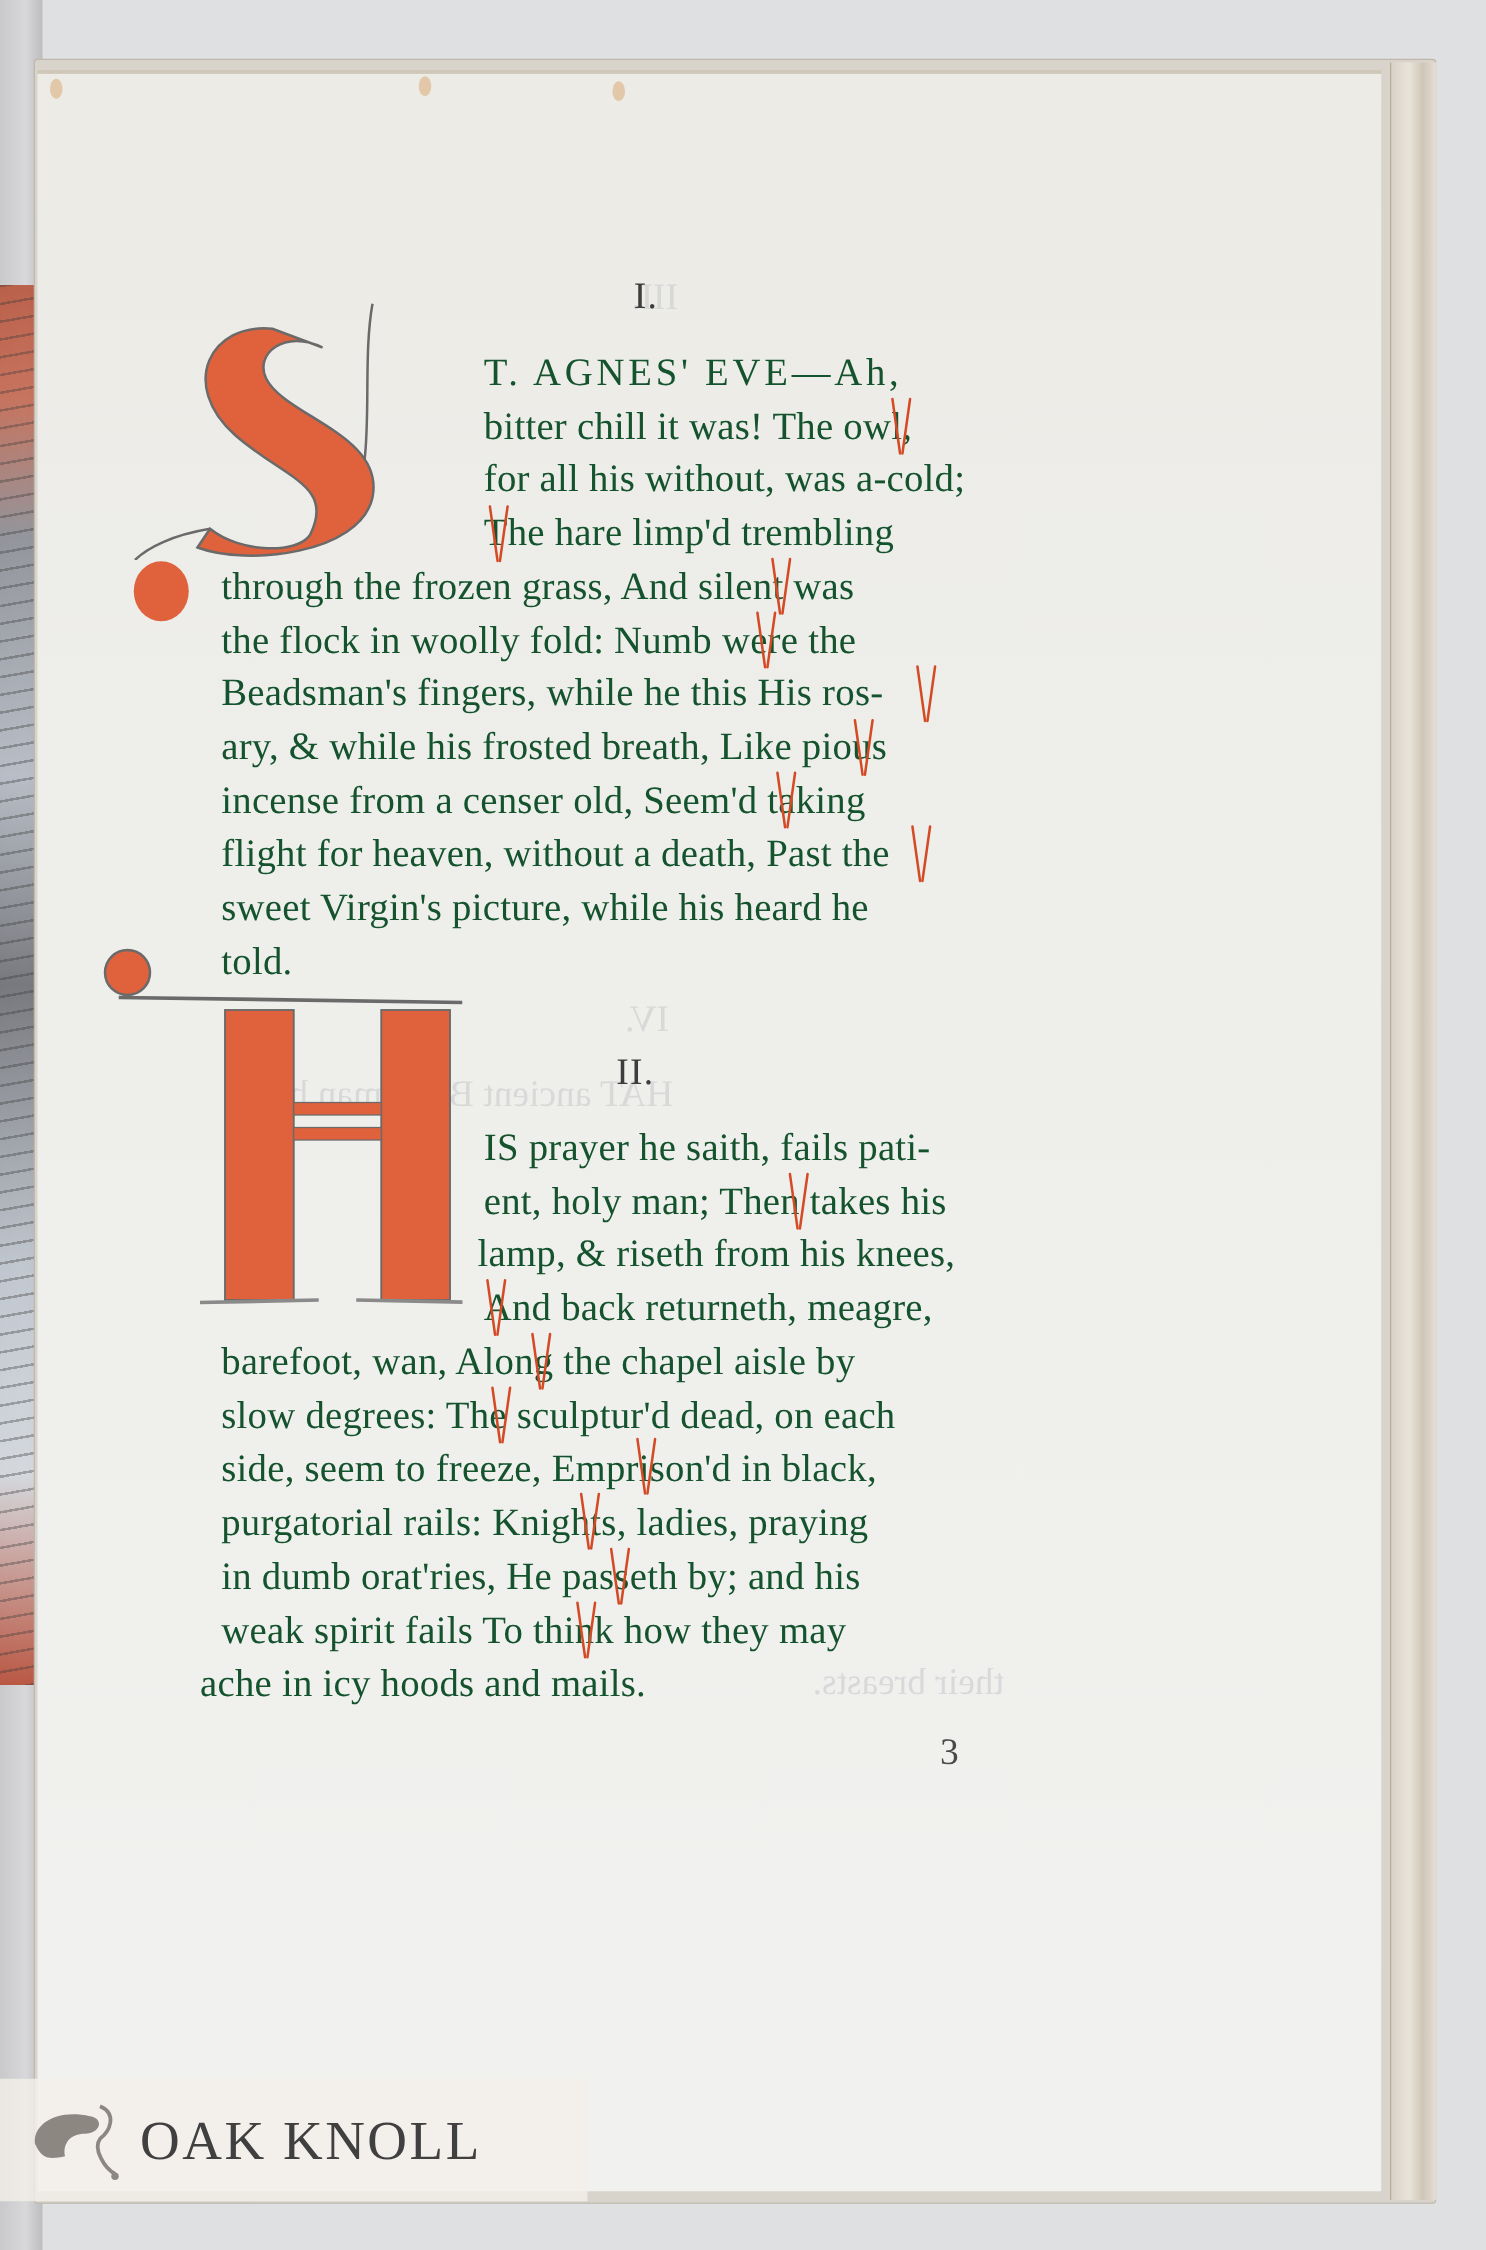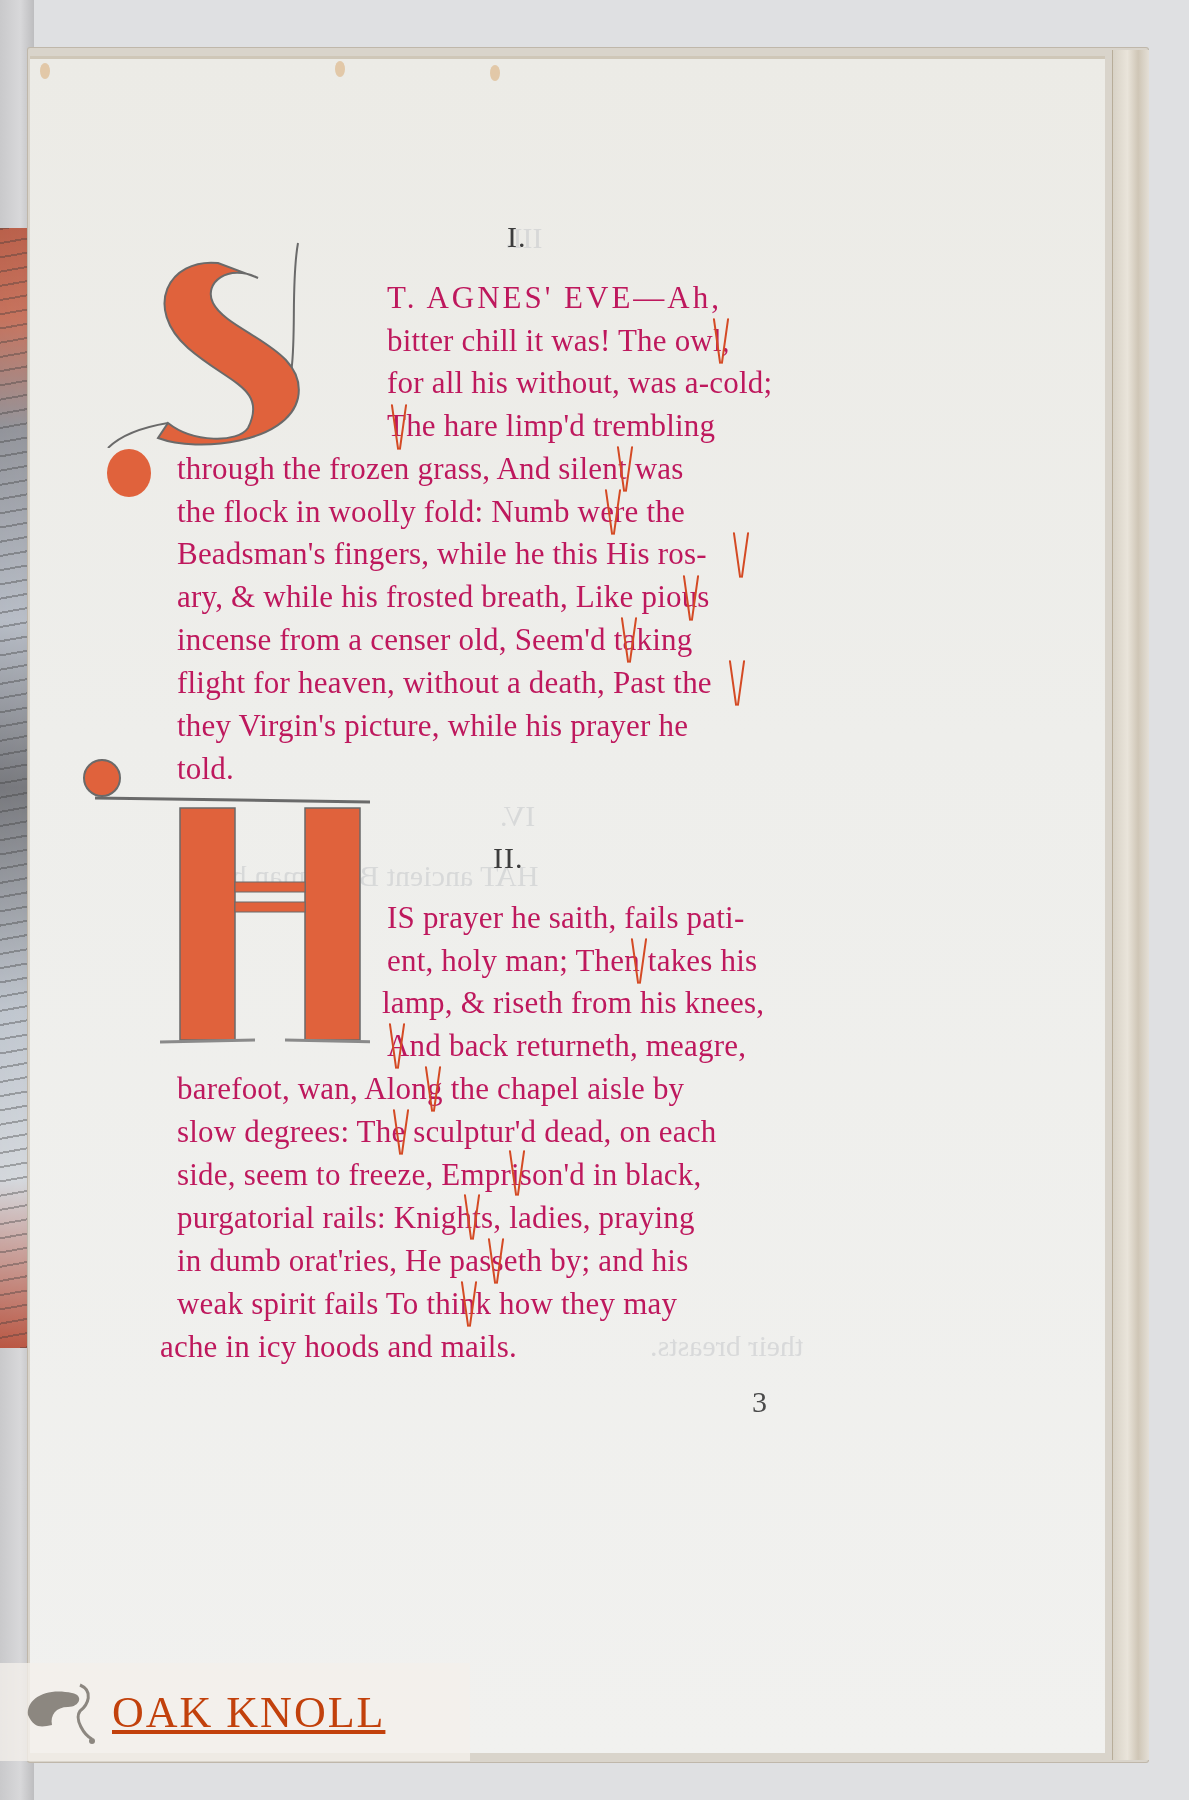--- a/index.html
+++ b/index.html
@@ -37,21 +37,21 @@
     border-top:3px solid #cfc7b8;
   }
   .showthrough {
     position:absolute; color:#c6c8cb; font-size:30px; opacity:.55; transform:scaleX(-1);
     white-space:nowrap;
   }
   .roman {
     position:absolute; font-size:30px; color:#3d3d3d; letter-spacing:1px;
   }
   .line {
-    position:absolute; font-size:31px; color:#be185d; white-space:nowrap;
+    position:absolute; font-size:31px; color:#14532d; white-space:nowrap;
     letter-spacing:.2px;
     text-align:right;
   }
   .first-line { letter-spacing:3px; }
   .mark {
     position:absolute; width:18px; height:46px;
   }
   .mark::before, .mark::after {
     content:""; position:absolute; top:0; width:2px; height:46px; background:#d44a24; border-radius:2px;
   }
@@ -62,23 +62,22 @@
   }
   .drop-s { position:absolute; left:98px; top:238px; width:250px; height:210px; }
   .drop-h { position:absolute; left:70px; top:740px; width:300px; height:330px; }
   .watermark {
     position:absolute; left:0; top:1663px; width:470px; height:98px;
     background:rgba(243,240,234,.78);
     display:flex; align-items:center;
   }
   .wm-logo { width:80px; height:70px; margin-left:22px; }
   .wm-text {
-    font-size:44px; color:#c2410c; letter-spacing:2px; margin-left:10px;
+    font-size:44px; color:#404040; letter-spacing:2px; margin-left:10px;
     font-family:"Liberation Serif", serif;
-    text-decoration:underline;
   }
   .stain { position:absolute; width:10px; height:16px; background:#d7a56a; opacity:.5; border-radius:50%; }
 </style>
 </head>
 <body>
 
 <div class="left-page"></div>
 <div class="left-illustration"></div>
 <div class="cover-board"></div>
 <div class="spine-edge"></div>
@@ -109,21 +108,21 @@
 <div class="line first-line" style="left:387px;top:280px">T. AGNES' EVE—Ah,</div>
 <div class="line" style="left:387px;top:323px">bitter chill it was! The owl,</div>
 <div class="line" style="left:387px;top:365px">for all his without, was a-cold;</div>
 <div class="line" style="left:387px;top:408px">The hare limp'd trembling</div>
 <div class="line" style="left:177px;top:451px">through the frozen grass, And silent was</div>
 <div class="line" style="left:177px;top:494px">the flock in woolly fold: Numb were the</div>
 <div class="line" style="left:177px;top:536px">Beadsman's fingers, while he this His ros-</div>
 <div class="line" style="left:177px;top:579px">ary, &amp; while his frosted breath, Like pious</div>
 <div class="line" style="left:177px;top:622px">incense from a censer old, Seem'd taking</div>
 <div class="line" style="left:177px;top:665px">flight for heaven, without a death, Past the</div>
-<div class="line" style="left:177px;top:708px">they Virgin's picture, while his prayer he</div>
+<div class="line" style="left:177px;top:708px">sweet Virgin's picture, while his heard he</div>
 <div class="line" style="left:177px;top:751px">told.</div>
 
 <span class="mark" style="left:712px;top:318px"></span>
 <span class="mark" style="left:390px;top:404px"></span>
 <span class="mark" style="left:616px;top:446px"></span>
 <span class="mark" style="left:604px;top:489px"></span>
 <span class="mark" style="left:732px;top:532px"></span>
 <span class="mark" style="left:682px;top:575px"></span>
 <span class="mark" style="left:620px;top:617px"></span>
 <span class="mark" style="left:728px;top:660px"></span>

